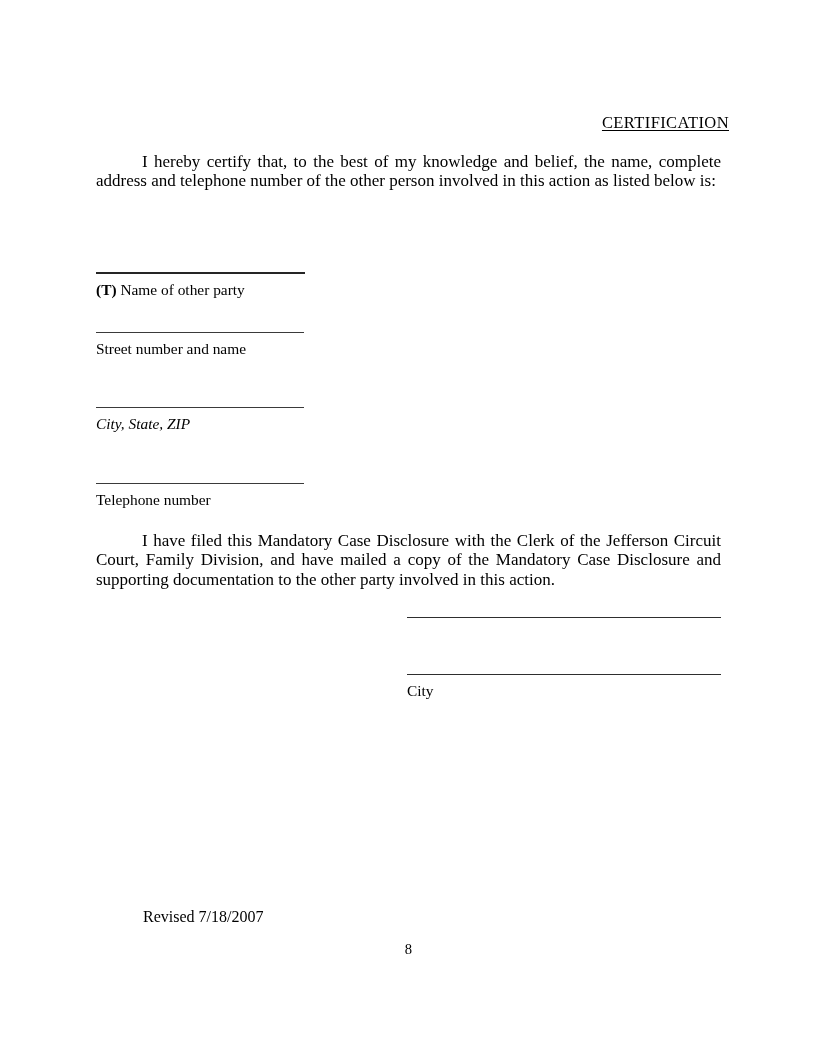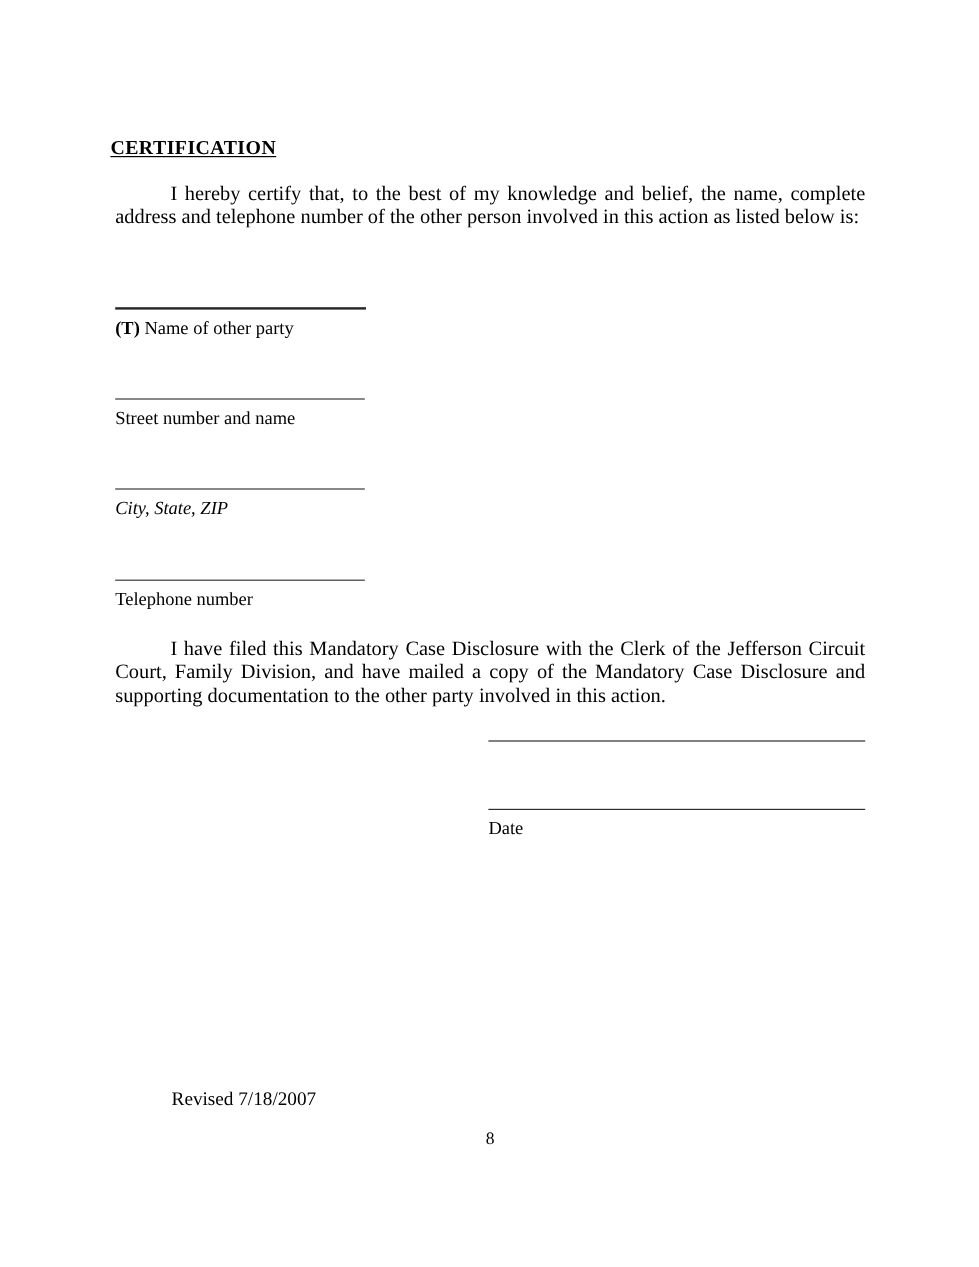--- a/index.html
+++ b/index.html
@@ -17,26 +17,26 @@
     width: 816px;
     height: 1056px;
     background: #ffffff;
     overflow: hidden;
     box-sizing: border-box;
   }
 
   
   .doc-title {
     position: absolute;
-    left: 92px;
+    left: 104px;
     top: 113px;
     width: 625px;
-    text-align: left;
+    text-align: right;
     font-size: 16.5px;
-    font-weight: bold;
+    font-weight: normal;
     letter-spacing: 0.4px;
   }
   .doc-title span {
     text-decoration: underline;
     text-underline-offset: 2px;
   }
 
   
   .body-para {
     position: absolute;
@@ -72,21 +72,21 @@
     margin: 0;
   }
   .fill-label {
     font-size: 15.4px;
     line-height: 19px;
     margin-top: 6px;
     white-space: nowrap;
   }
   .fill-label b { font-weight: bold; }
 
-  #fill-name   { top: 256px; }
+  #fill-name   { top: 272px; }
   #fill-street { top: 332px; }
   #fill-city   { top: 407px; font-style: italic; }
   #fill-phone  { top: 483px; }
 
   
   .sig-block {
     position: absolute;
     left: 407px;
     width: 314px;
   }
@@ -168,20 +168,20 @@
 
   <div class="body-para indent" id="para-filed">I have filed this Mandatory Case Disclosure with the Clerk of the Jefferson Circuit Court, Family Division, and have mailed a copy of the Mandatory Case Disclosure and supporting documentation to the other party involved in this action.</div>
 
   <div class="sig-block" id="sig-signature">
     <div class="sig-rule"></div>
   </div>
 
   <div class="sig-block" id="sig-date">
     <div class="sig-rule"></div>
     <div class="sig-label">
-      <span>Date</span>
+      <span>City</span>
     </div>
   </div>
 
   <div class="footer-revised">Revised 7/18/2007</div>
   <div class="footer-pageno">8</div>
 
 </div>
 
 </body></html>

